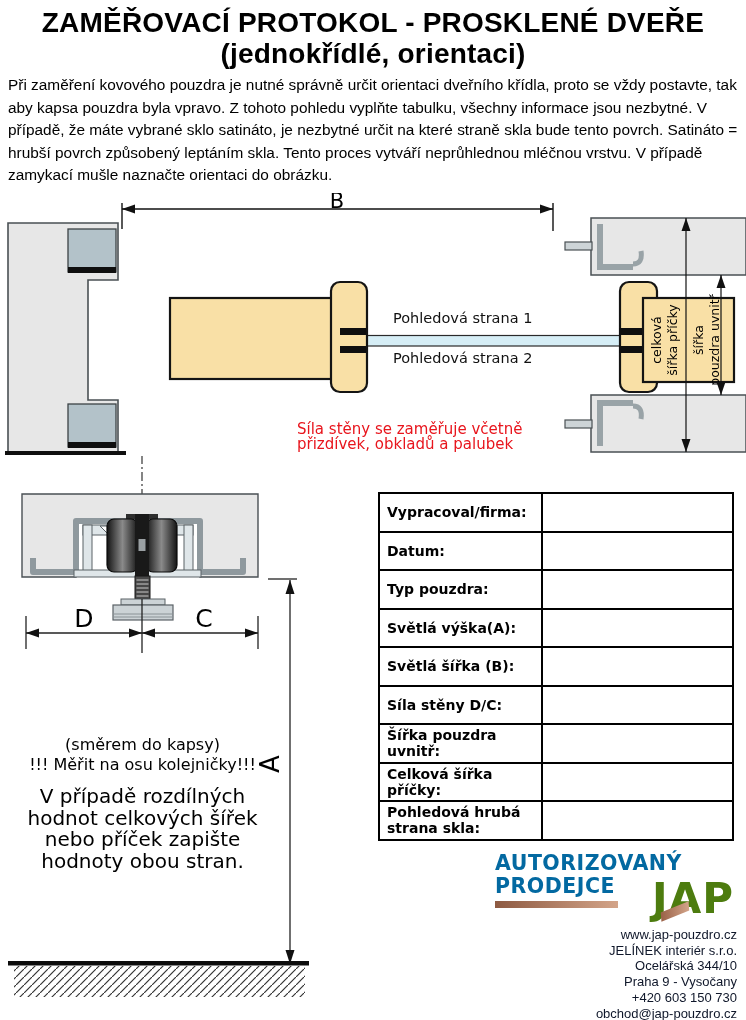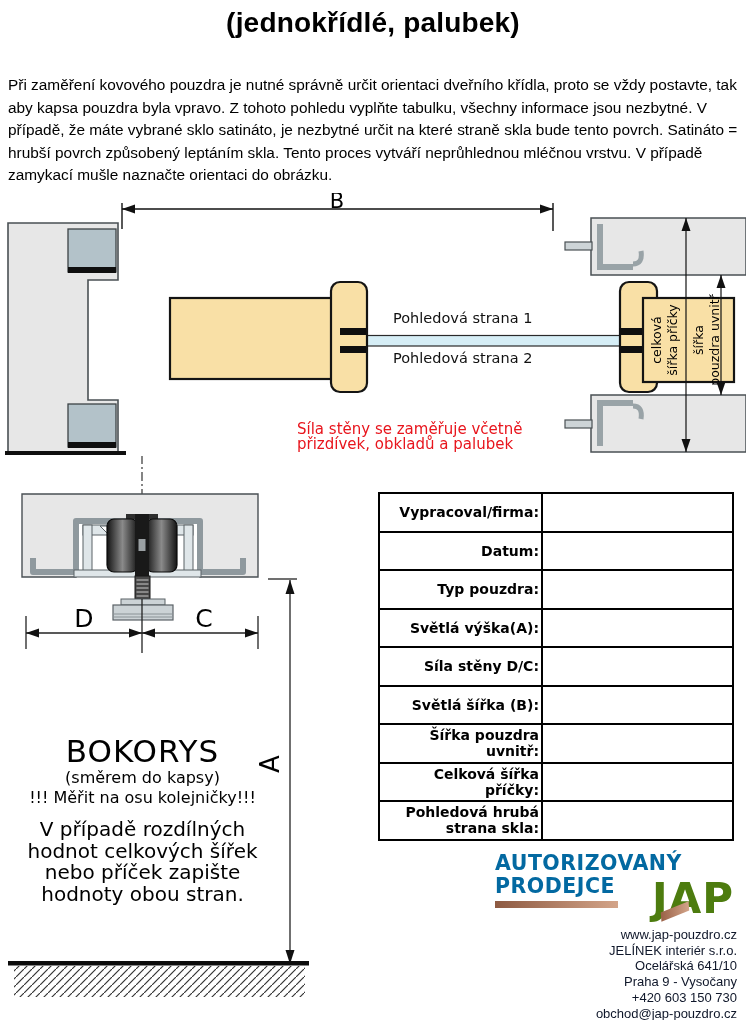--- a/index.html
+++ b/index.html
@@ -12,21 +12,21 @@
            font-size:15.4px; line-height:22.6px; }
 
   svg text { font-family:"DejaVu Sans", sans-serif; }
 
   .plan-svg { position:absolute; left:0; top:193px; }
   .side-svg { position:absolute; left:0; top:473px; }
 
   .form-table { position:absolute; left:378px; top:492px; width:356px; height:347px;
                 border-collapse:collapse; table-layout:fixed; }
   .form-table tr { height:38.5px; }
-  .form-table td { border:2.4px solid #000;text-align:right; }
+  .form-table td { border:2.4px solid #000; }
   .form-table td.lbl { width:152px; font-family:"DejaVu Sans", sans-serif; font-weight:bold;
                        font-size:14px; line-height:1.15; padding:2px 2px 2px 7px; vertical-align:middle; }
   .form-table td.val { background:#fff; }
 
   .bokorys { position:absolute; left:10px; top:735px; width:265px; text-align:center;
              font-family:"DejaVu Sans", sans-serif; }
   .bok-h { font-size:31px; line-height:33px; letter-spacing:1px; }
   .bok-s { font-size:16px; line-height:20px; }
   .bok-note { margin-top:11px; font-size:20px; line-height:21.5px; }
 
@@ -43,21 +43,22 @@
                   transform:rotate(-22deg) skewX(-18deg); }
   .vendor-address { position:absolute; left:490px; top:927px; width:247px; text-align:right;
                     font-size:13px; line-height:15.7px; color:#0f172a; }
 </style>
 </head>
 <body>
 
 <div class="page">
 
   <div class="title-block">
-    <div>(jednokřídlé, palubek)</div>
+    <div>ZAMĚŘOVACÍ PROTOKOL - PROSKLENÉ DVEŘE</div>
+    <div>(jednokřídlé, orientaci)</div>
   </div>
 
   <div class="intro">Při zaměření kovového pouzdra je nutné správně určit orientaci dveřního křídla, proto se vždy postavte, tak aby kapsa pouzdra byla vpravo. Z tohoto pohledu vyplňte tabulku, všechny informace jsou nezbytné. V případě, že máte vybrané sklo satináto, je nezbytné určit na které straně skla bude tento povrch. Satináto = hrubší povrch způsobený leptáním skla. Tento proces vytváří neprůhlednou mléčnou vrstvu. V případě zamykací mušle naznačte orientaci do obrázku.</div>
 
   <svg class="plan-svg" width="746" height="280" viewBox="0 0 746 280">
 
     <g>
       <line x1="122" y1="10" x2="122" y2="36" stroke="#111" stroke-width="1.4"></line>
       <line x1="553" y1="10" x2="553" y2="38" stroke="#111" stroke-width="1.4"></line>
       <line x1="122" y1="16" x2="553" y2="16" stroke="#111" stroke-width="1.4"></line>
@@ -197,21 +198,20 @@
       <text transform="translate(279,291) rotate(-90)" text-anchor="middle" font-size="26">A</text>
     </g>
 
     <g>
       <rect x="8" y="488" width="301" height="4.5" fill="#0d0d0d"></rect>
       <rect x="14" y="493" width="291" height="31" fill="url(#hatchPat)"></rect>
     </g>
   </svg>
 
   <div class="bokorys">
-    <div class="bok-h">BOKORYS</div>
     <div class="bok-s">(směrem do kapsy)</div>
     <div class="bok-s">!!! Měřit na osu kolejničky!!!</div>
     <div class="bok-note">V případě rozdílných hodnot celkových šířek nebo příček zapište hodnoty obou stran.</div>
   </div>
 
   <table class="form-table">
     <tbody>
       <tr>
         <td class="lbl">Vypracoval/firma:</td>
         <td class="val"></td>
@@ -222,25 +222,25 @@
       </tr>
       <tr>
         <td class="lbl">Typ pouzdra:</td>
         <td class="val"></td>
       </tr>
       <tr>
         <td class="lbl">Světlá výška(A):</td>
         <td class="val"></td>
       </tr>
       <tr>
+        <td class="lbl">Světlá šířka (B):</td>
+        <td class="val"></td>
+      </tr>
+      <tr>
         <td class="lbl">Síla stěny D/C:</td>
-        <td class="val"></td>
-      </tr>
-      <tr>
-        <td class="lbl">Světlá šířka (B):</td>
         <td class="val"></td>
       </tr>
       <tr>
         <td class="lbl">Šířka pouzdra uvnitř:</td>
         <td class="val"></td>
       </tr>
       <tr>
         <td class="lbl">Celková šířka příčky:</td>
         <td class="val"></td>
       </tr>
@@ -252,19 +252,19 @@
   </table>
 
   <div class="vendor-auth1">AUTORIZOVANÝ</div>
   <div class="vendor-auth2">PRODEJCE</div>
   <div class="vendor-bar"></div>
   <div class="vendor-brand">JAP</div>
   <div class="brand-swoosh"></div>
   <div class="vendor-address">
     <div>www.jap-pouzdro.cz</div>
     <div>JELÍNEK interiér s.r.o.</div>
-    <div>Ocelářská 641/10</div>
+    <div>Ocelářská 344/10</div>
     <div>Praha 9 - Vysočany</div>
     <div>+420 603 150 730</div>
     <div>obchod@jap-pouzdro.cz</div>
   </div>
 
 </div>
 
 </body></html>

